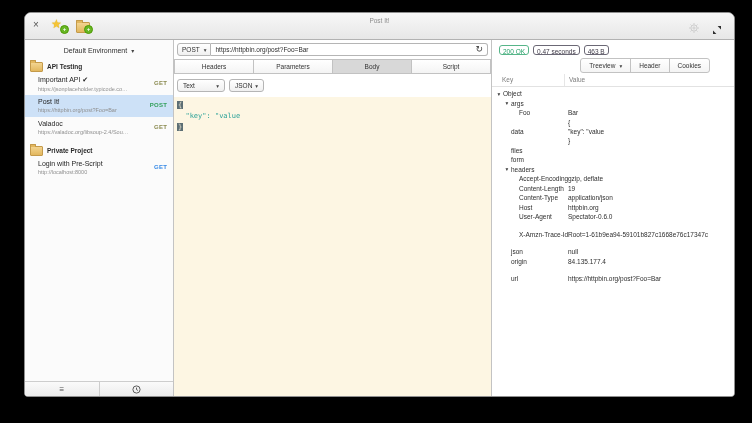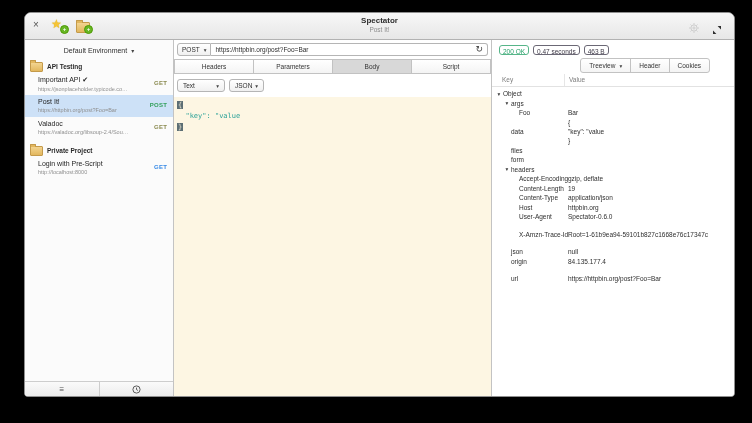--- a/index.html
+++ b/index.html
@@ -107,21 +107,20 @@
       <span class="close-btn">×</span>
       <span class="hb-btn" style="left:26px;">
         <span class="star-glyph">★</span>
         <span class="badge-plus">+</span>
       </span>
       <span class="hb-btn" style="left:50px;">
         <span class="folder-glyph"></span>
         <span class="badge-plus">+</span>
       </span>
       <div class="hb-title">
-        <div class="t">Spectator</div>
         <div class="s">Post It!</div>
       </div>
       <span class="gear-btn">
         <svg width="12" height="12" viewBox="0 0 12 12">
           <g stroke="#c9c9c9" fill="none" stroke-width="0.9">
             <circle cx="6" cy="6" r="3.1"></circle>
               <circle cx="6" cy="6" r="1.1"></circle>
             <path d="M6 1v1.6M6 9.4V11M1 6h1.6M9.4 6H11M2.5 2.5l1.1 1.1M8.4 8.4l1.1 1.1M9.5 2.5L8.4 3.6M3.6 8.4L2.5 9.5"></path>
           </g>
         </svg>

